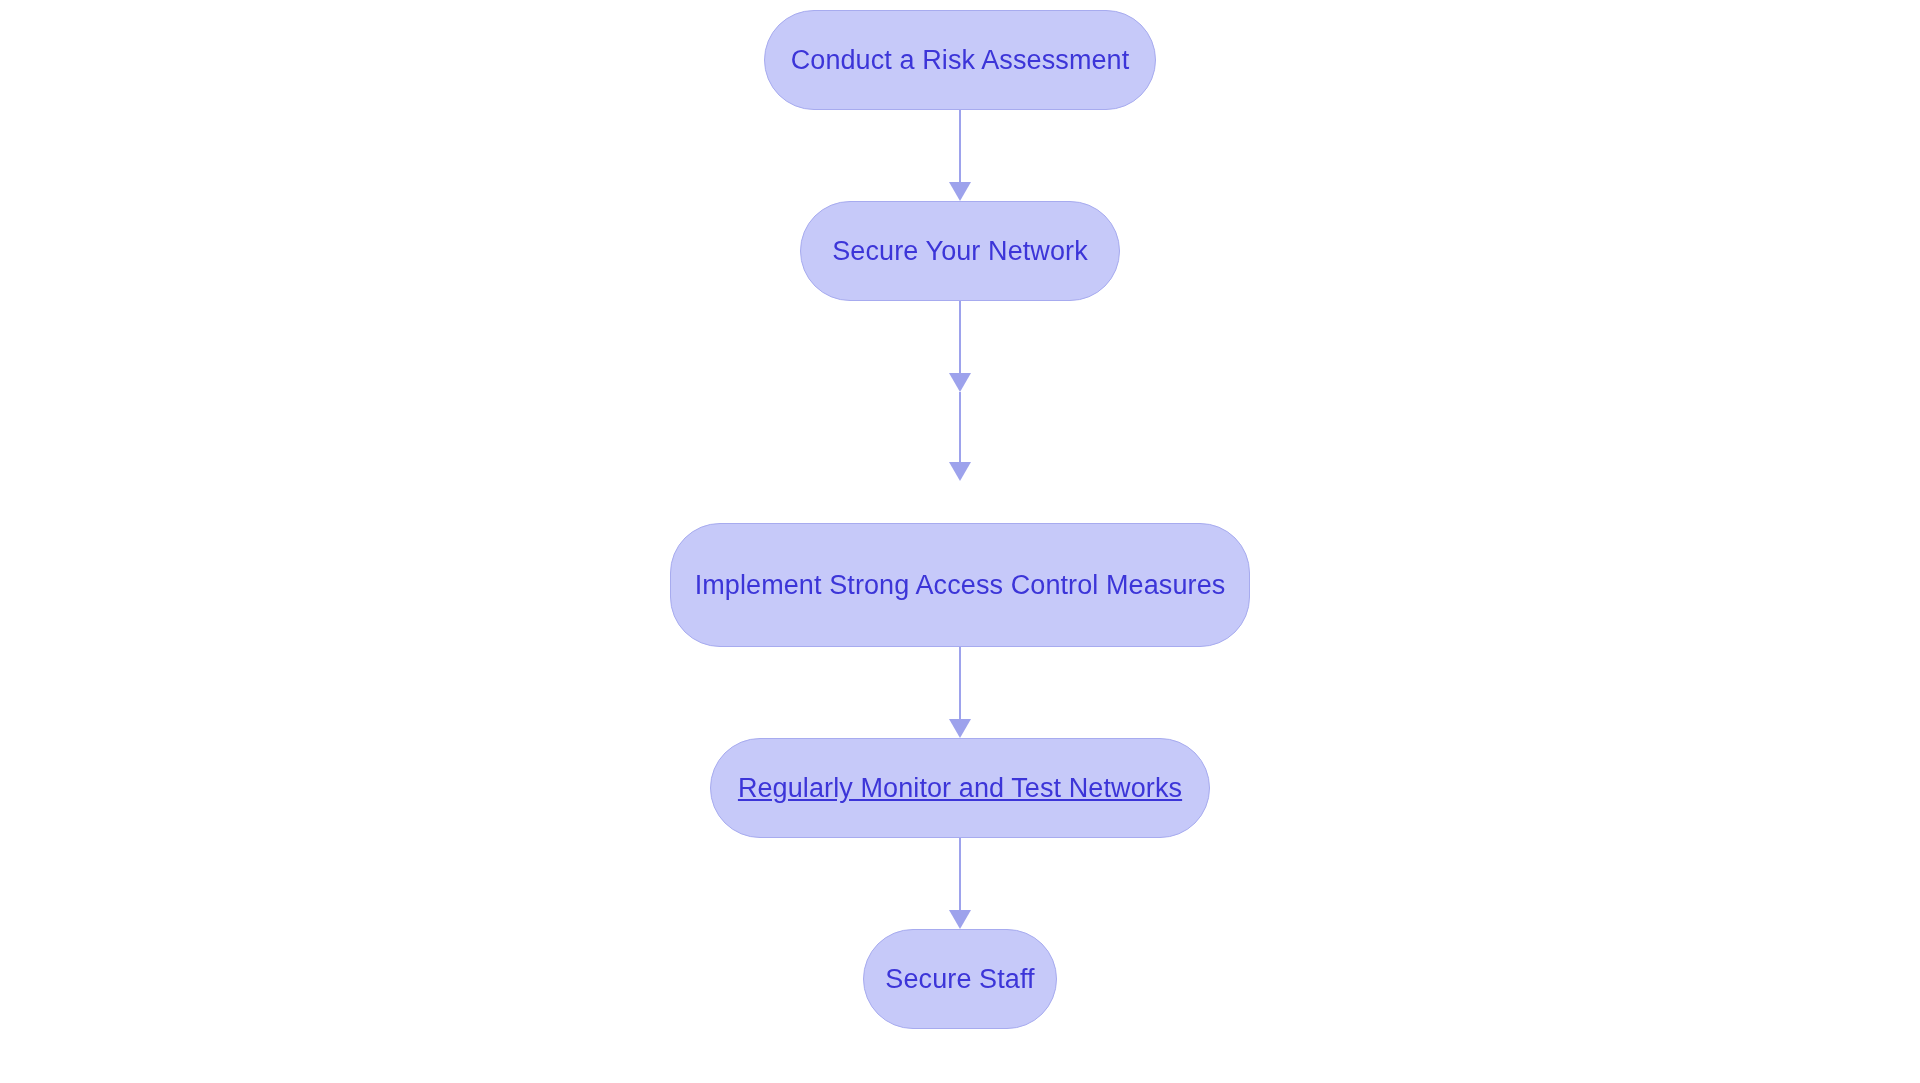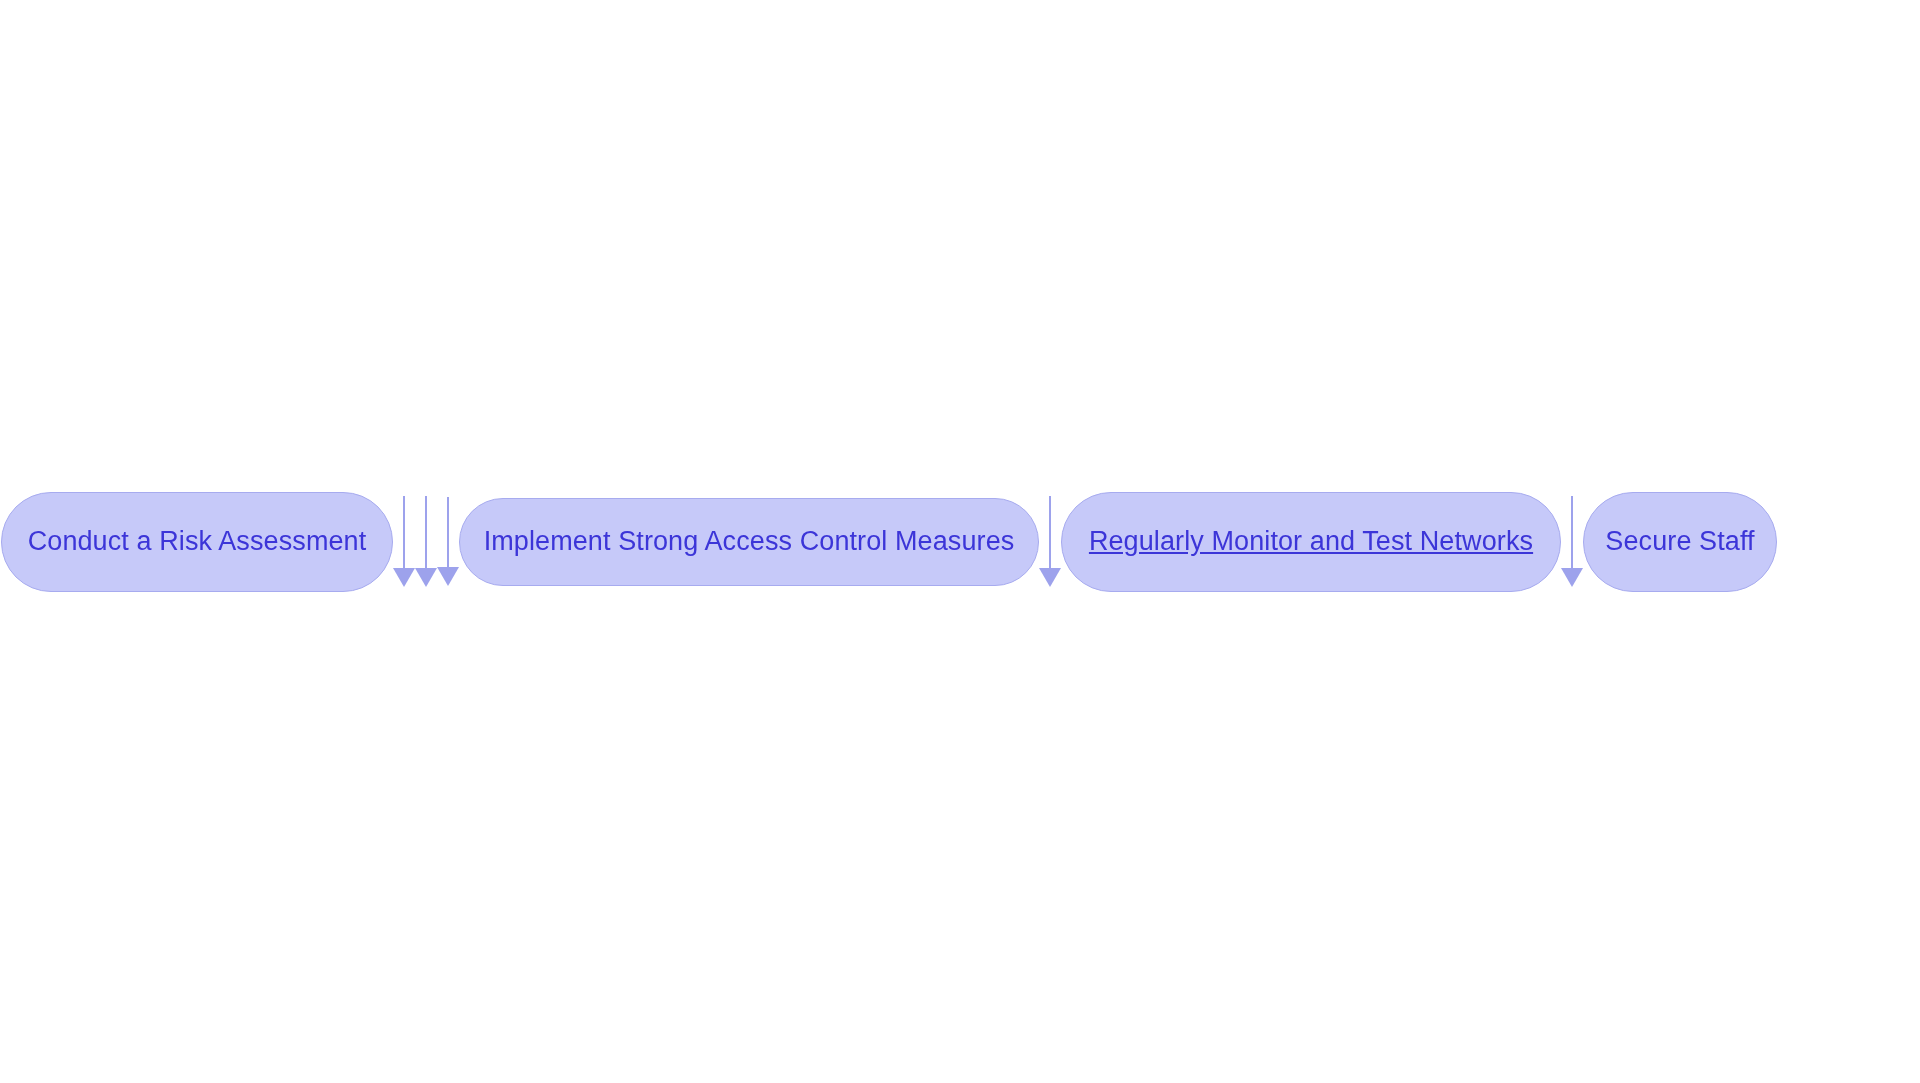--- a/index.html
+++ b/index.html
@@ -22,21 +22,21 @@
     background: #ffffff;
   }
 
   .flow-column {
     position: absolute;
     left: 0;
     top: 0;
     width: 1920px;
     height: 1083px;
     display: flex;
-    flex-direction: row;
+    flex-direction: column;
     align-items: center;
     justify-content: flex-start;
   }
 
   
   .node {
     position: relative;
     box-sizing: border-box;
     background: #c6c9f9;
     border: 1.6px solid #a7abef;
@@ -53,21 +53,21 @@
   .node-label {
     display: block;
     line-height: 1;
     padding: 0 34px;
   }
 
   
   .node.n0 { width: 392px;  height: 100px; border-radius: 50px; font-size: 27px; }
   .node.n1 { width: 320px;  height: 100px; border-radius: 50px; font-size: 27px; }
   .node.n2 { width: 602px;  height: 102px; border-radius: 51px; font-size: 27px; }
-  .node.n3 { width: 580px;  height: 88px; border-radius: 50px; font-size: 27px; }
+  .node.n3 { width: 580px;  height: 124px; border-radius: 50px; font-size: 27px; margin-top: 42px; }
   .node.n4 { width: 500px;  height: 100px; border-radius: 50px; font-size: 27px; text-decoration: underline; }
   .node.n5 { width: 194px;  height: 100px; border-radius: 50px; font-size: 27px; }
 
   
   .connector {
     position: relative;
     width: 22px;
     display: flex;
     flex-direction: column;
     align-items: center;
@@ -106,20 +106,23 @@
 
     <div class="node n0">
       <span class="node-label">Conduct a Risk Assessment</span>
     </div>
 
     <div class="connector c0">
       <div class="connector-line"></div>
       <div class="connector-head"></div>
     </div>
 
+    <div class="node n1">
+      <span class="node-label">Secure Your Network</span>
+    </div>
 
     <div class="connector c1">
       <div class="connector-line"></div>
       <div class="connector-head"></div>
     </div>
 
 
     <div class="connector c2">
       <div class="connector-line"></div>
       <div class="connector-head"></div>

